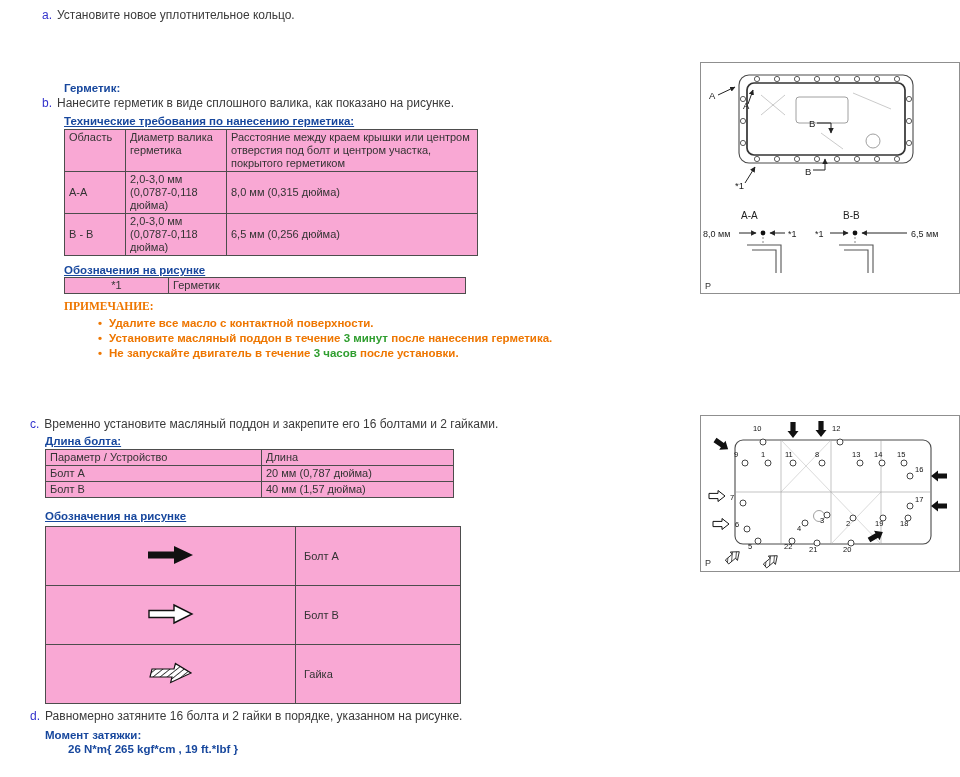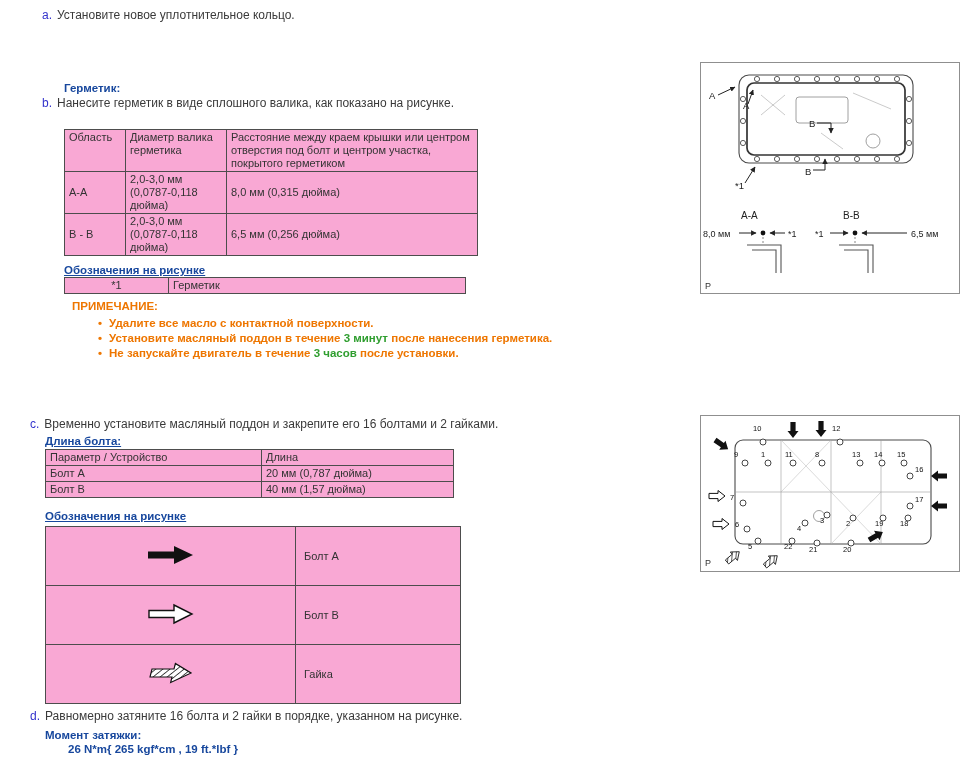--- a/index.html
+++ b/index.html
@@ -41,20 +41,21 @@
 
   <div class="abs step" style="left:42px; top:8px;">
     <span class="ltr">a.</span><span>Установите новое уплотнительное кольцо.</span>
   </div>
 
   <div class="abs step" style="left:42px; top:64px;margin-top:32px;">
     <span class="ltr">b.</span><span>Нанесите герметик в виде сплошного валика, как показано на рисунке.</span>
   </div>
 
   <div class="abs h-blue" style="left:64px; top:82px;">Герметик:</div>
+  <div class="abs h-blue u" style="left:64px; top:115px;">Технические требования по нанесению герметика:</div>
 
   <table class="abs t1" style="left:64px; top:129px;">
     <tbody>
         <tr>
       <th class="c1">Область</th>
       <th class="c2">Диаметр валика герметика</th>
       <th class="c3">Расстояние между краем крышки или центром отверстия под болт и центром участка, покрытого герметиком</th>
     </tr>
     <tr>
       <td>A-A</td>
@@ -73,21 +74,21 @@
 
   <table class="abs t2" style="left:64px; top:277px;">
     <tbody>
         <tr>
       <td class="k">*1</td>
       <td>Герметик</td>
     </tr>
   </tbody>
     </table>
 
-  <div class="abs orange" style="left:72px; top:300px;">ПРИМЕЧАНИЕ:</div>
+  <div class="abs orange" style="left:64px; top:300px;font-family:Liberation Serif, serif;">ПРИМЕЧАНИЕ:</div>
 
   <ul class="abs note-list" style="left:98px; top:317px;">
     <li>
       <span class="bullet">•</span><span class="ntext">Удалите все масло с контактной поверхности.</span><span class="nval"></span><span class="ntext"></span>
     </li>
     <li>
       <span class="bullet">•</span><span class="ntext">Установите масляный поддон в течение </span><span class="nval">3 минут</span><span class="ntext"> после нанесения герметика.</span>
     </li>
     <li>
       <span class="bullet">•</span><span class="ntext">Не запускайте двигатель в течение </span><span class="nval">3 часов</span><span class="ntext"> после установки.</span>

